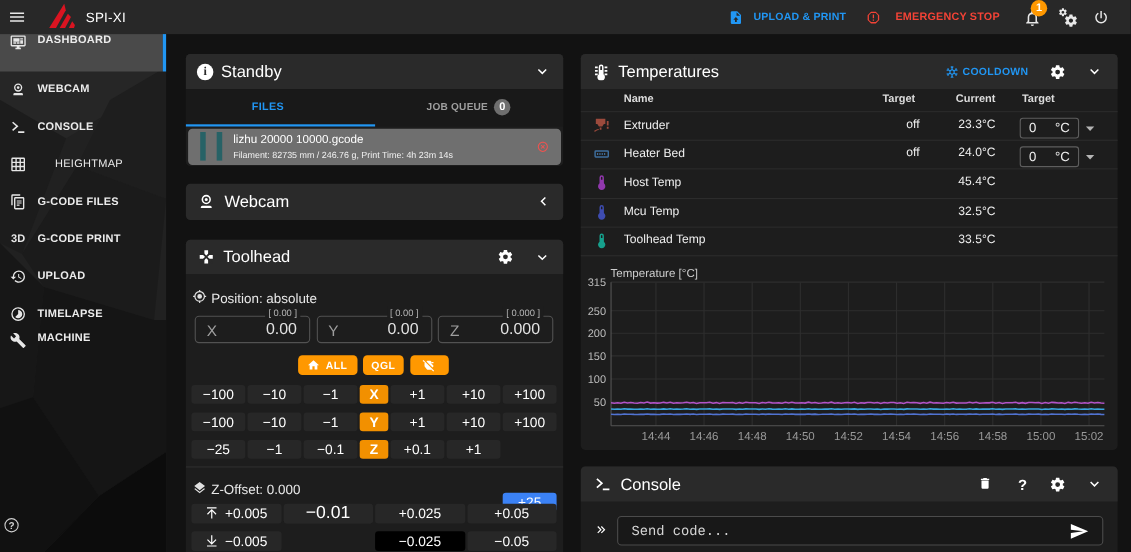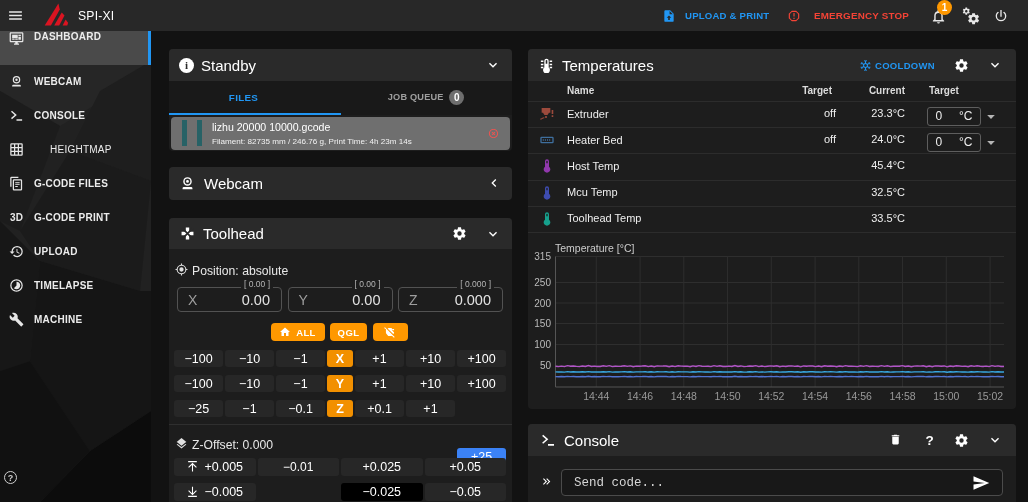--- a/index.html
+++ b/index.html
@@ -117,21 +117,21 @@
         <div style="margin-left:10px;color:#ececec;font-size:10px;font-weight:bold;letter-spacing:.25px">UPLOAD</div>
       </div>
       <div class="abs" style="left:0;top:268.29999999999995px;width:148px;height:34px;display:flex;align-items:center">
         <div style="margin-left:9px">
           <svg width="15" height="15" viewBox="0 0 24 24" fill="#e6e6e6">
             <path d="M12,20C7.59,20 4,16.41 4,12C4,7.59 7.59,4 12,4A8,8 0 0,1 20,12C20,16.41 16.41,20 12,20M12,2A10,10 0 0,0 2,12A10,10 0 0,0 12,22A10,10 0 0,0 22,12A10,10 0 0,0 12,2M16.24,7.76C15.07,6.58 13.53,6 12,6V12L7.76,16.24C10.1,18.58 13.9,18.58 16.24,16.24C18.59,13.9 18.59,10.1 16.24,7.76Z"></path>
           </svg>
         </div>
         <div style="margin-left:10px;color:#ececec;font-size:10px;font-weight:bold;letter-spacing:.25px">TIMELAPSE</div>
       </div>
-      <div class="abs" style="left:0;top:302.2px;width:148px;height:34px;display:flex;align-items:center">
+      <div class="abs" style="left:0;top:302.2px;width:148px;height:34px;display:flex;">
         <div style="margin-left:9px">
           <svg width="15" height="15" viewBox="0 0 24 24" fill="#e6e6e6">
             <path d="M22.7,19L13.6,9.9C14.5,7.6 14,4.9 12.1,3C10.1,1 7.1,0.6 4.7,1.7L9,6L6,9L1.6,4.7C0.4,7.1 0.9,10.1 2.9,12.1C4.8,14 7.5,14.5 9.8,13.6L18.9,22.7C19.3,23.1 19.9,23.1 20.3,22.7L22.6,20.4C23.1,20 23.1,19.3 22.7,19Z"></path>
           </svg>
         </div>
         <div style="margin-left:10px;color:#ececec;font-size:10px;font-weight:bold;letter-spacing:.25px">MACHINE</div>
       </div>
     </div>
 
 <div class="abs" style="left:4px;top:471px;width:13px;height:13px;border:1.2px solid #cfcfcf;border-radius:50%;color:#cfcfcf;font-size:9px;font-weight:bold;display:flex;align-items:center;justify-content:center">?</div>
@@ -252,21 +252,21 @@
 <div id="zoffbtns">
     <div class="abs" style="left:174px;top:458px;width:81.5px;height:17.5px;background:#272727;border-radius:3px;display:flex;align-items:center;justify-content:center;color:#fff;font-size:12.5px"><svg width="13" height="13" viewBox="0 0 24 24" fill="#fff" style="margin-right:5px">
         <path d="M4,2H20V4H4V2M13,21H11V9L5.5,14.5L4.08,13.08L12,5.16L19.92,13.08L18.5,14.5L13,9V21Z"></path>
       </svg>+0.005</div>
     <div class="abs" style="left:257.5px;top:458px;width:81.5px;height:17.5px;background:#272727;border-radius:3px;display:flex;align-items:center;justify-content:center;color:#fff;font-size:12.5px">+0.01</div>
     <div class="abs" style="left:341px;top:458px;width:81.5px;height:17.5px;background:#272727;border-radius:3px;display:flex;align-items:center;justify-content:center;color:#fff;font-size:12.5px">+0.025</div>
     <div class="abs" style="left:424.5px;top:458px;width:81.5px;height:17.5px;background:#272727;border-radius:3px;display:flex;align-items:center;justify-content:center;color:#fff;font-size:12.5px">+0.05</div>
     <div class="abs" style="left:174px;top:483px;width:81.5px;height:17.5px;background:#272727;border-radius:3px;display:flex;align-items:center;justify-content:center;color:#fff;font-size:12.5px"><svg width="13" height="13" viewBox="0 0 24 24" fill="#fff" style="margin-right:5px;transform:scaleY(-1)">
         <path d="M4,2H20V4H4V2M13,21H11V9L5.5,14.5L4.08,13.08L12,5.16L19.92,13.08L18.5,14.5L13,9V21Z"></path>
       </svg>−0.005</div>
-    <div class="abs" style="left:257.5px;top:458px;width:81.5px;height:17.5px;background:#272727;border-radius:3px;display:flex;align-items:center;justify-content:center;color:#fff;font-size:12px">−0.01</div>
+    <div class="abs" style="left:257.5px;top:458px;width:81.5px;height:17.5px;background:#272727;border-radius:3px;display:flex;align-items:center;justify-content:center;color:#fff;font-size:16px">−0.01</div>
     <div class="abs" style="left:341px;top:483px;width:81.5px;height:17.5px;background:#000000;border-radius:3px;display:flex;align-items:center;justify-content:center;color:#fff;font-size:12.5px">−0.025</div>
     <div class="abs" style="left:424.5px;top:483px;width:81.5px;height:17.5px;background:#272727;border-radius:3px;display:flex;align-items:center;justify-content:center;color:#fff;font-size:12.5px">−0.05</div>
   </div>
 
 <div class="abs" style="left:528px;top:49px;width:488px;height:360px;background:#1d1d1d;border-radius:4px"></div>
 <div class="abs panel-h" style="left:528px;top:49px;width:488px;height:32px;border-radius:4px 4px 0 0">
   <svg style="margin-left:11px" width="15" height="15" viewBox="0 0 24 24" fill="#fff">
       <path d="M3,4H7V6.5H3V4M3,9H7V11.5H3V9M3,14H7V16.5H3V14M17,4H21V6.5H17V4M17,9H21V11.5H17V9M17,14H21V16.5H17V14M15.5,15.1V4.5A3.5,3.5 0 0,0 8.5,4.5V15.1A5.5,5.5 0 1,0 15.5,15.1M12,3.2A1.3,1.3 0 0,1 13.3,4.5V9H10.7V4.5A1.3,1.3 0 0,1 12,3.2Z"></path>
     </svg>
   <div class="ptitle" style="margin-left:8px">Temperatures</div>

